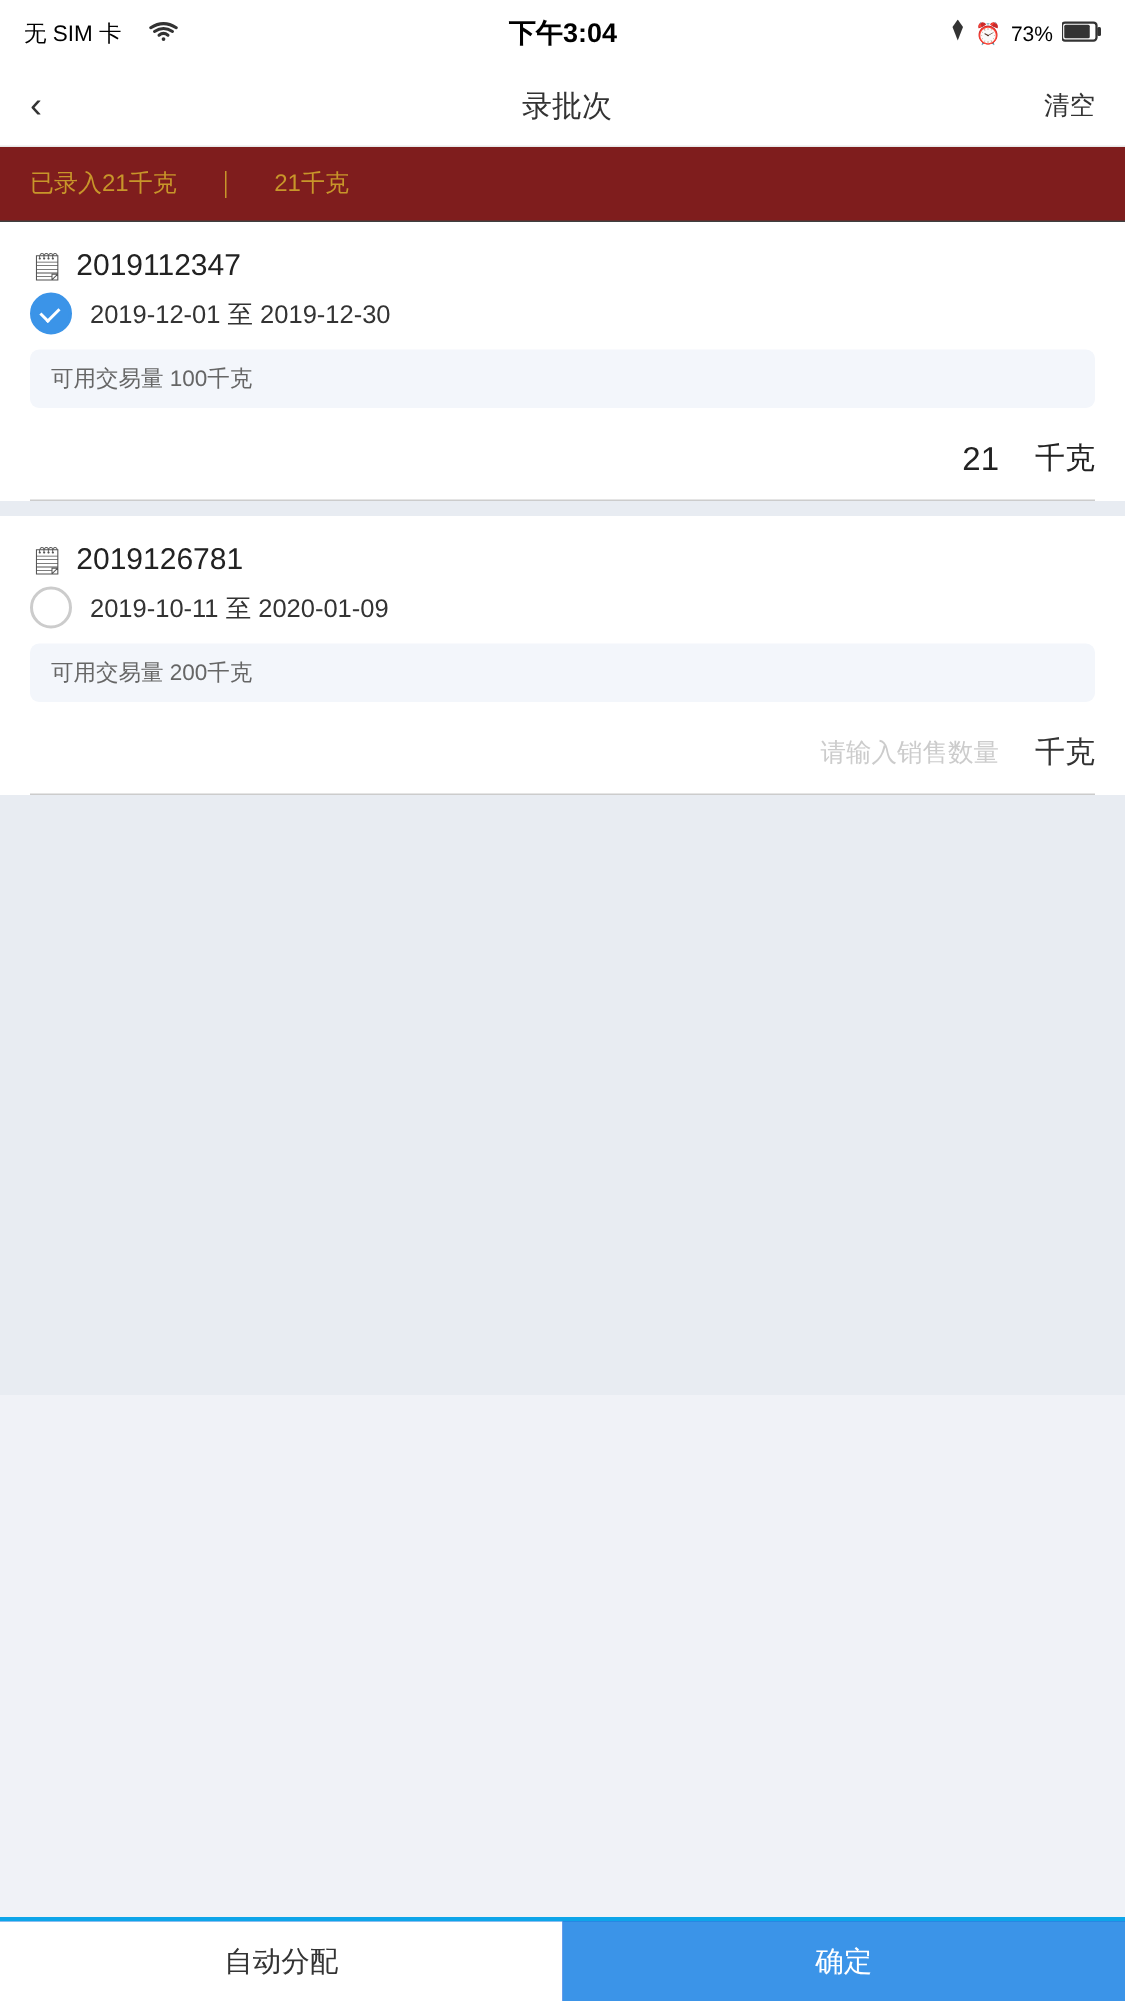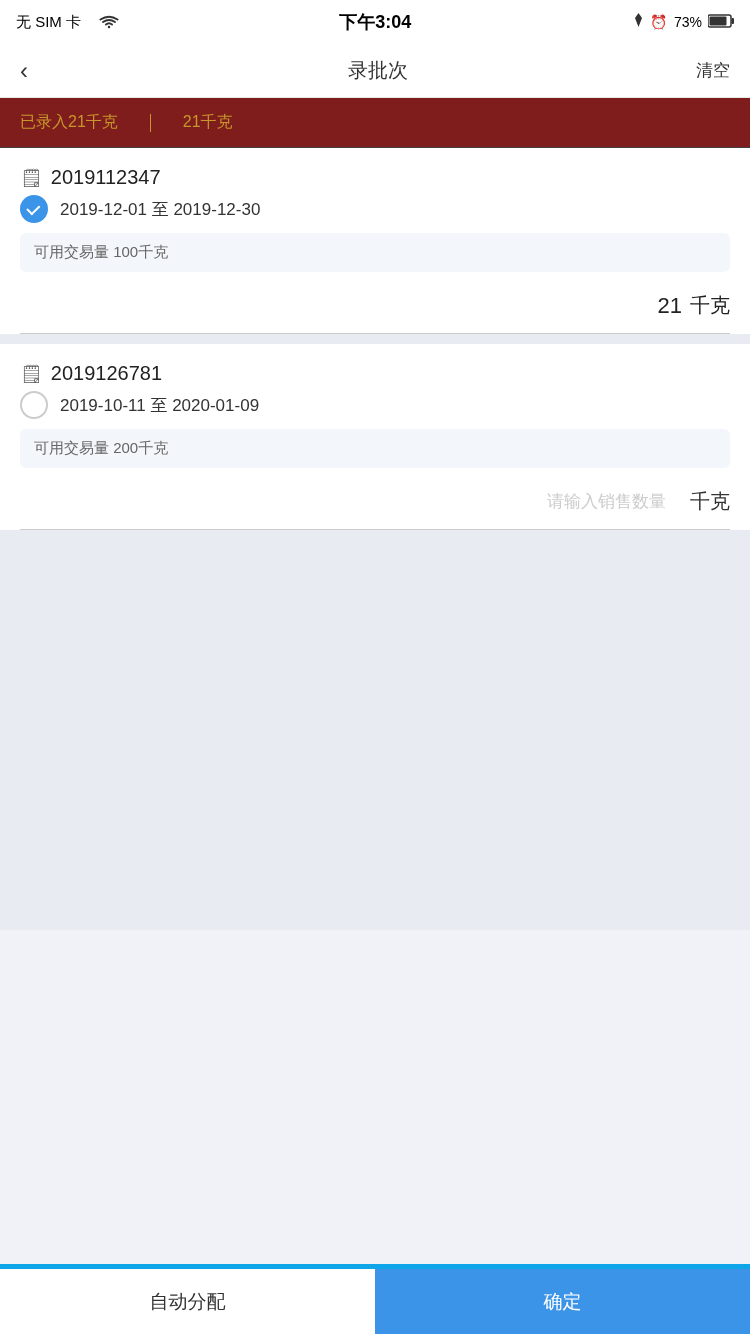--- a/index.html
+++ b/index.html
@@ -144,21 +144,21 @@
       margin: 0 0 10px 0;
     }
 
     
     .amount-row {
       display: flex;
       align-items: center;
       justify-content: flex-end;
       padding: 10px 20px 14px 20px;
       background: #fff;
-      gap: 8px;
+      gap: 24px;
     }
     .amount-input {
       font-size: 22px;
       color: #222;
       font-weight: 400;
       text-align: right;
       border: none;
       outline: none;
       width: 120px;
       background: transparent;
@@ -224,25 +224,25 @@
       flex: 1;
       min-height: 400px;
     }
 
     
     .bottom-bar {
       position: fixed;
       bottom: 0;
       left: 0;
       width: 750px;
-      height: 70px;
+      height: 56px;
       display: flex;
       align-items: stretch;
       background: #1d4ed8;
-      border-top: 5px solid #0ea5e9;
+      border-top: 3px solid #0ea5e9;
     }
     .btn-auto {
       flex: 1;
       background: #fff;
       border: none;
       font-size: 19px;
       color: #333;
       cursor: pointer;
       display: flex;
       align-items: center;

